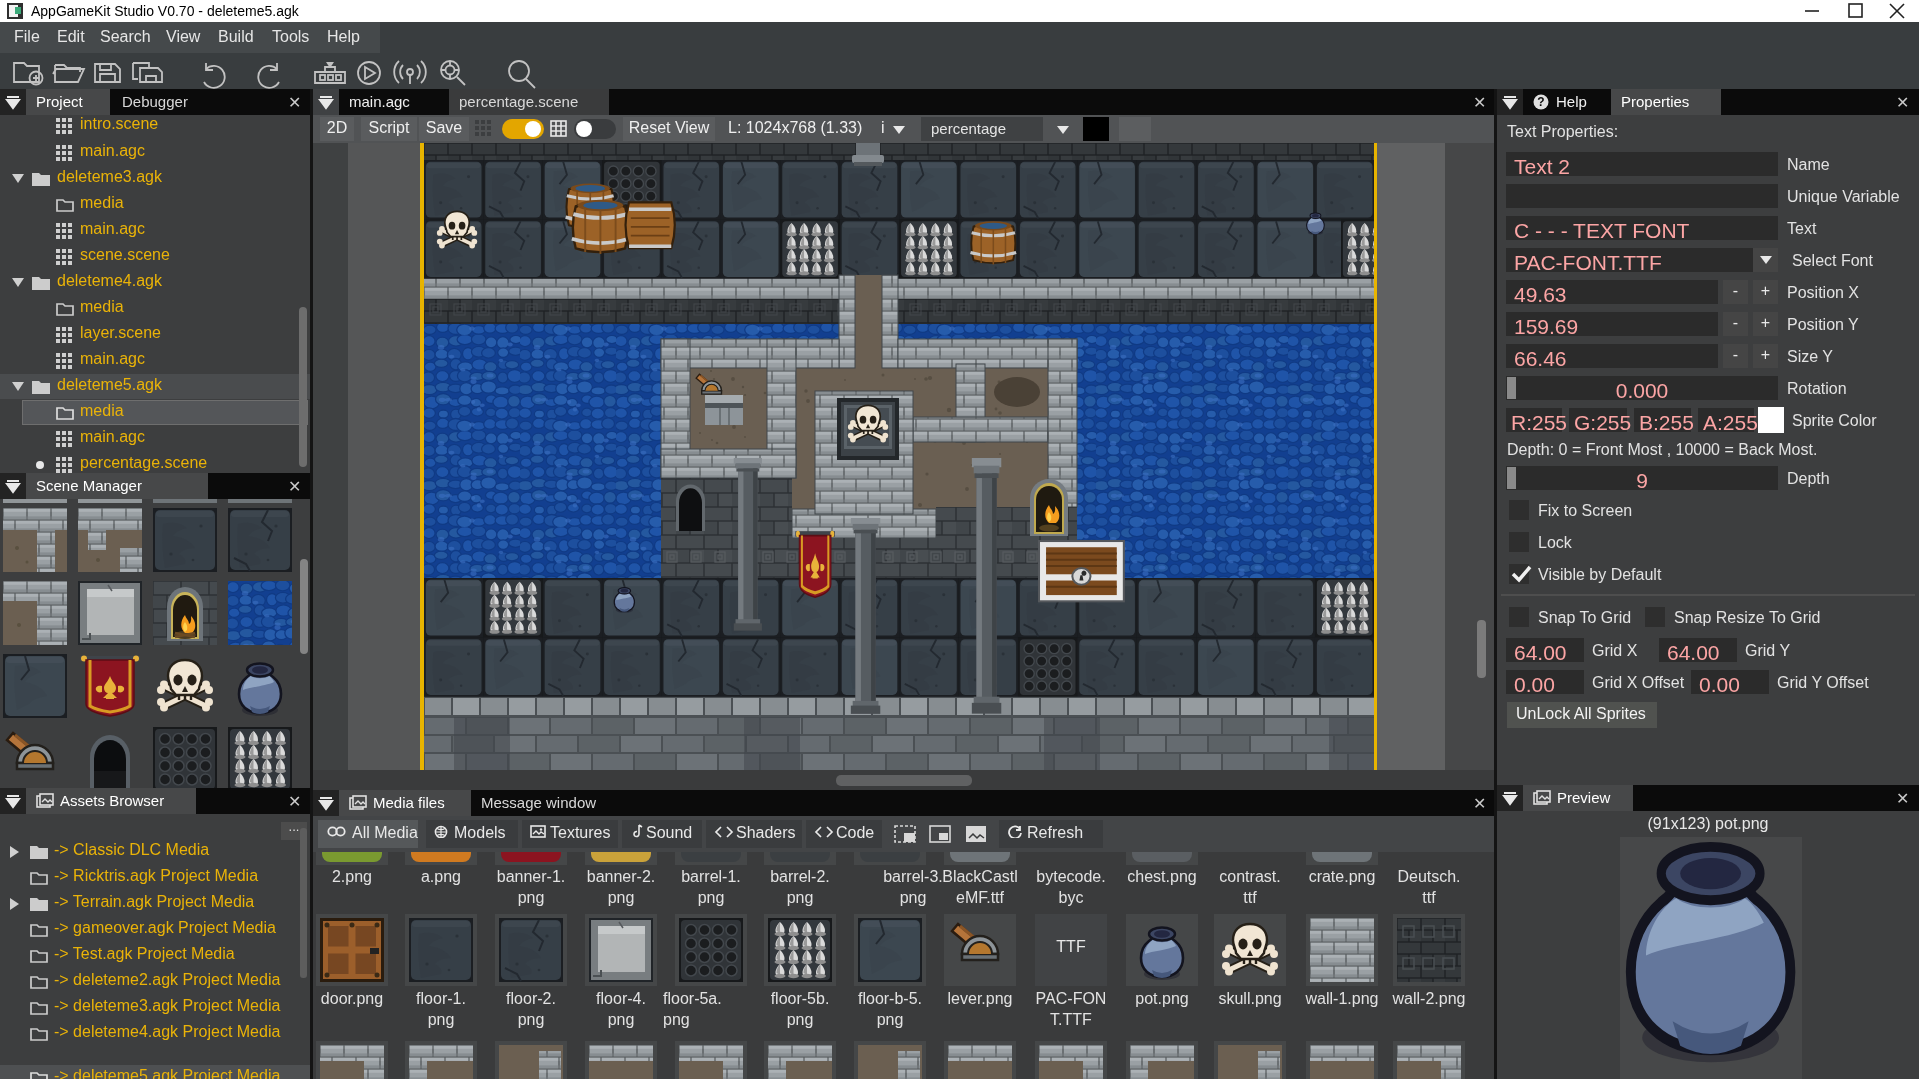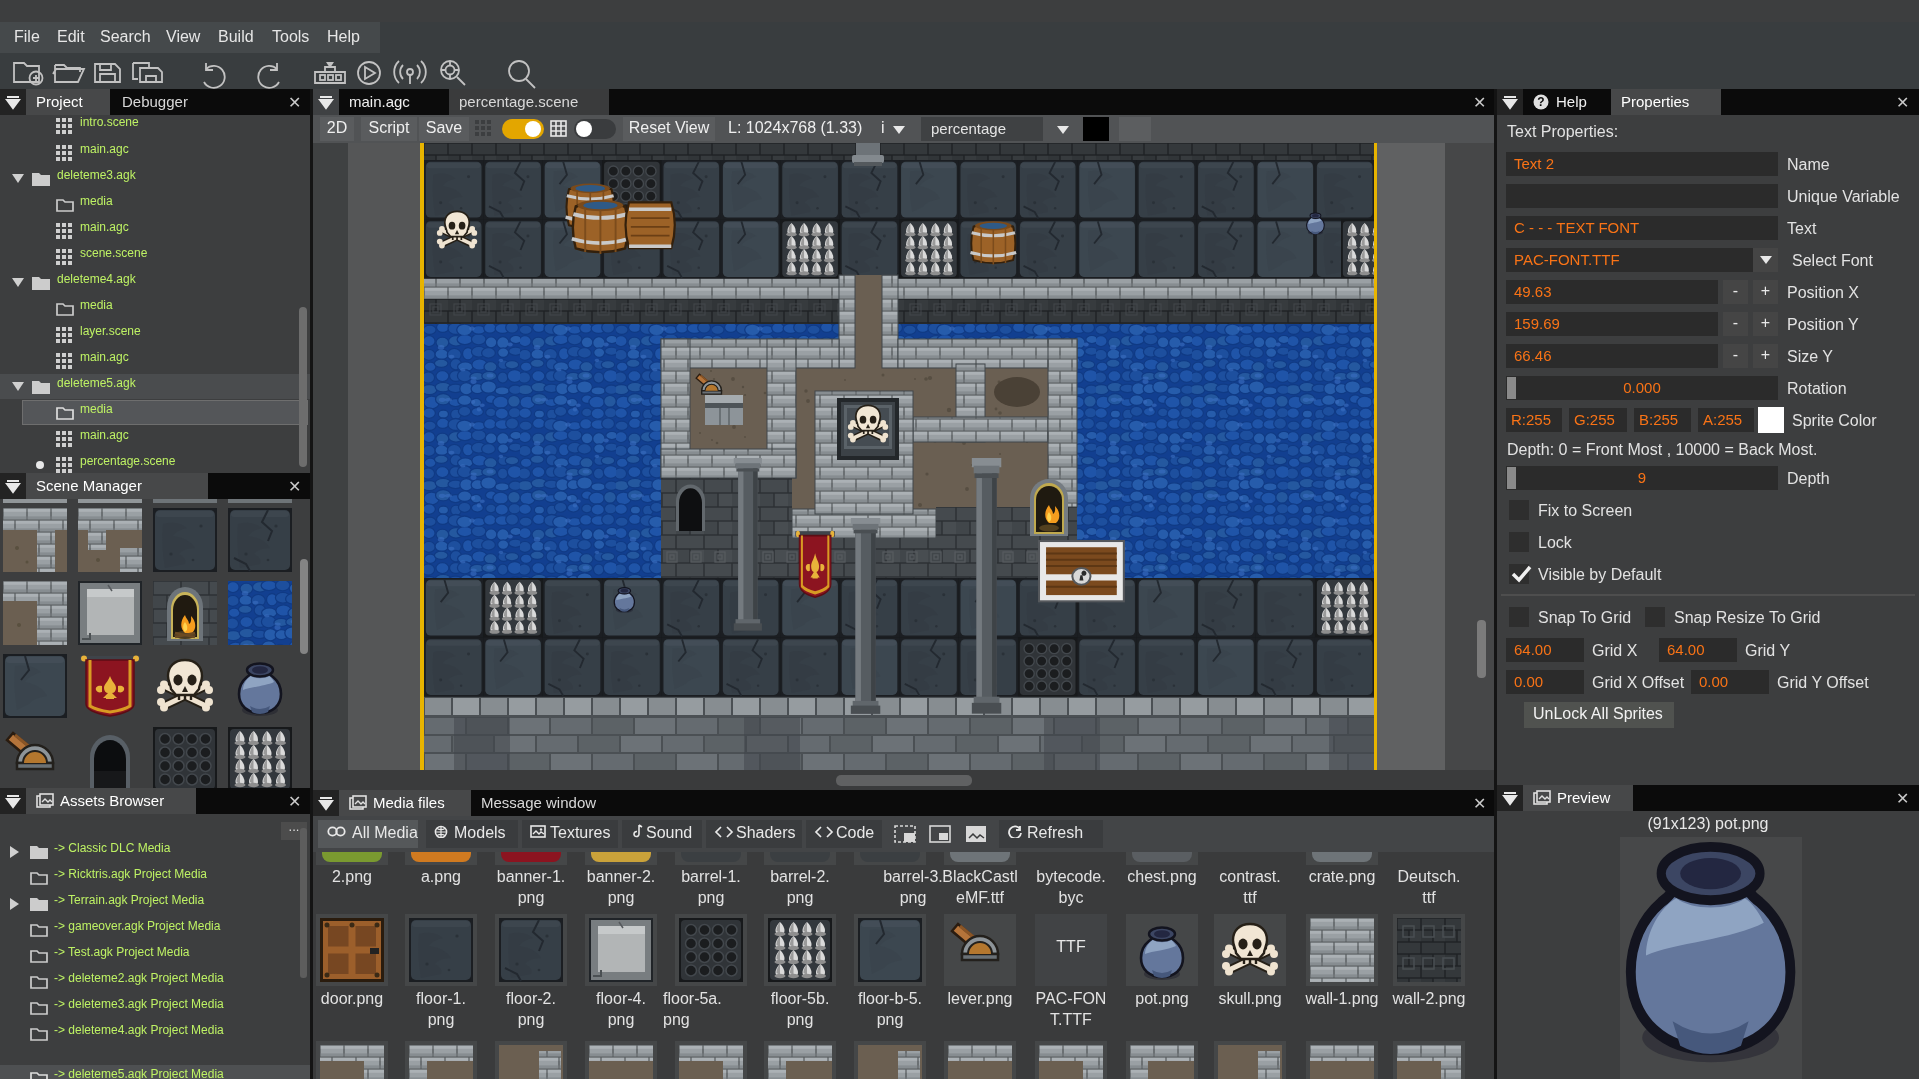--- a/index.html
+++ b/index.html
@@ -14,24 +14,24 @@
 .menuitem { position:absolute; top:6px; color:#e6e6e6; font-size:16px; }
 #toolbar { left:0; top:53px; width:1919px; height:36px; background:#393d3f; }
 
 .phead { position:absolute; background:#0b0b0b; }
 .ptab { position:absolute; top:0; height:100%; color:#d8d8d8; font-size:15px; padding:4px 14px 0 10px; }
 .ptab.sel { background:#474849; color:#fff; }
 .pclose { position:absolute; top:4px; color:#c9c9c9; font-size:16px; }
 .tribox { position:absolute; left:0; top:0; width:26px; height:100%; background:#232323; }
 .panel { position:absolute; background:#3d3e3f; }
 
-.trow { position:absolute; height:25px; color:#bef264; font-size:12px; white-space:nowrap;padding-left:37px; }
+.trow { position:absolute; height:25px; color:#eab308; font-size:16px; white-space:nowrap;padding-left:37px; }
 .trow .lab { position:absolute; top:2px; }
 
-.inp { position:absolute; background:#2b2b2b; color:#f97316; font-size:15px; height:24px; padding:3px 0 0 8px; }
+.inp { position:absolute; background:#2b2b2b; color:#fca5a5; font-size:21px; height:24px; padding:3px 0 0 8px; }
 .flabel { position:absolute; color:#e2e2e2; font-size:16px; white-space:nowrap; }
 .pmbtn { position:absolute; background:#454545; color:#e8e8e8; width:25px; height:24px; text-align:center; font-size:16px; padding-top:2px; }
 .cbox { position:absolute; width:20px; height:20px; background:#2e2e2e; }
 .edbtn { position:absolute; top:2px; height:24px; background:#5a5c5e; color:#efefef; font-size:16px; text-align:center; padding-top:2px; }
 .edlab { position:absolute; top:4px; color:#efefef; font-size:16px; }
 .mchip { position:absolute; top:4px; height:28px; background:#3a3c3e; color:#e8e8e8; font-size:16px; padding:4px 0 0 8px; white-space:nowrap; overflow:hidden; }
 .mchip.sel { background:#55585a; }
 .mitem { position:absolute; width:72px; height:72px; background:#454748; }
 .mlab { position:absolute; width:96px; color:#e2e2e2; font-size:16px; line-height:21px; }
 </style>
@@ -315,20 +315,34 @@
         <rect x="24" y="8" width="5" height="152" fill="#3e4347"></rect>
         <rect x="2" y="0" width="32" height="6" fill="#878d92"></rect>
         <rect x="4" y="5" width="28" height="5" fill="#6d7378"></rect>
         <rect x="5" y="10" width="26" height="3" fill="#4a4f53"></rect>
         <rect x="4" y="155" width="28" height="5" fill="#60666b"></rect>
         <rect x="2" y="159" width="32" height="7" fill="#494e52"></rect>
       </g>
 </defs>
 </svg>
 <div id="root">
+  <div id="titlebar" class="abs">
+    <svg class="abs" style="left:7px;top:3px" width="16" height="16">
+        <rect x="0" y="0" width="16" height="16" fill="#2e2e2e"></rect>
+        <rect x="2" y="2" width="9" height="12" fill="#f2f2f2"></rect>
+        <rect x="8" y="4" width="6" height="7" fill="#3aa878"></rect>
+      </svg>
+    <div class="ttext">AppGameKit Studio V0.70 - deleteme5.agk</div>
+    <svg class="abs" style="left:1795px;top:0" width="124" height="22">
+      <line x1="10" y1="11" x2="24" y2="11" stroke="#222" stroke-width="1.6"></line>
+      <rect x="54" y="4" width="13" height="13" fill="none" stroke="#222" stroke-width="1.6"></rect>
+      <line x1="95" y1="4" x2="109" y2="18" stroke="#222" stroke-width="1.6"></line>
+      <line x1="109" y1="4" x2="95" y2="18" stroke="#222" stroke-width="1.6"></line>
+    </svg>
+  </div>
   <div id="menubar" class="abs">
     <div id="menustrip"></div>
     <div class="menuitem" style="left:14px">File</div>
     <div class="menuitem" style="left:57px">Edit</div>
     <div class="menuitem" style="left:100px">Search</div>
     <div class="menuitem" style="left:166px">View</div>
     <div class="menuitem" style="left:218px">Build</div>
     <div class="menuitem" style="left:272px">Tools</div>
     <div class="menuitem" style="left:327px">Help</div>
   </div>
@@ -1549,21 +1563,21 @@
       <div class="cbox" style="left:148px;top:492px"></div>
         <div class="flabel" style="left:177px;top:494px">Snap Resize To Grid</div>
       <div class="inp" style="left:9px;top:523px;width:78px">64.00</div>
         <div class="flabel" style="left:95px;top:527px">Grid X</div>
       <div class="inp" style="left:162px;top:523px;width:78px">64.00</div>
         <div class="flabel" style="left:248px;top:527px">Grid Y</div>
       <div class="inp" style="left:9px;top:555px;width:78px">0.00</div>
         <div class="flabel" style="left:95px;top:559px">Grid X Offset</div>
       <div class="inp" style="left:194px;top:555px;width:78px">0.00</div>
         <div class="flabel" style="left:280px;top:559px">Grid Y Offset</div>
-      <div style="position:absolute;left:27px;top:587px;width:150px;height:26px;background:#50524f;color:#f2f2f2;font-size:16px;padding:3px 0 4px 9px">UnLock All Sprites</div>
+      <div style="position:absolute;left:10px;top:587px;width:150px;height:26px;background:#50524f;color:#f2f2f2;font-size:16px;padding:3px 0 4px 9px">UnLock All Sprites</div>
     </div>
     <div class="phead" style="left:1497px;top:785px;width:422px;height:26px">
       <div class="tribox"><svg width="26" height="26">
             <path d="M7 8 h12 M7 11 l6 8 l6 -8 z" stroke="#e8e8e8" stroke-width="2" fill="#e8e8e8"></path>
           </svg></div>
       <div class="ptab sel" style="left:26px;width:110px"><svg width="20" height="16" style="vertical-align:-3px;margin-right:4px">
             <rect x="1" y="3" width="13" height="11" fill="none" stroke="#e0e0e0" stroke-width="1.6"></rect>
             <rect x="4" y="1" width="13" height="11" fill="#474849" stroke="#e0e0e0" stroke-width="1.6"></rect>
             <path d="M6 9 l3 -3 l3 3 l2 -2 l2 2" stroke="#e0e0e0" fill="none" stroke-width="1.4"></path>
           </svg>Preview</div>

